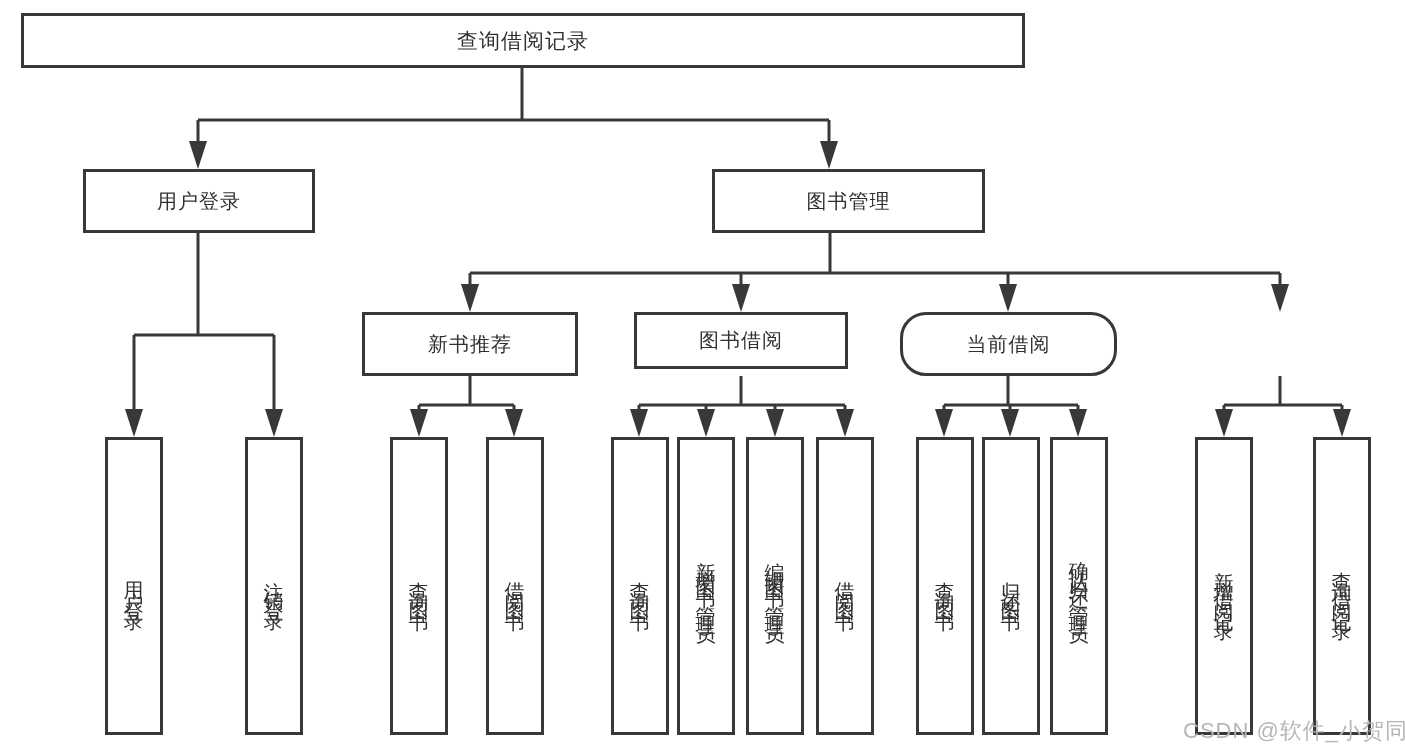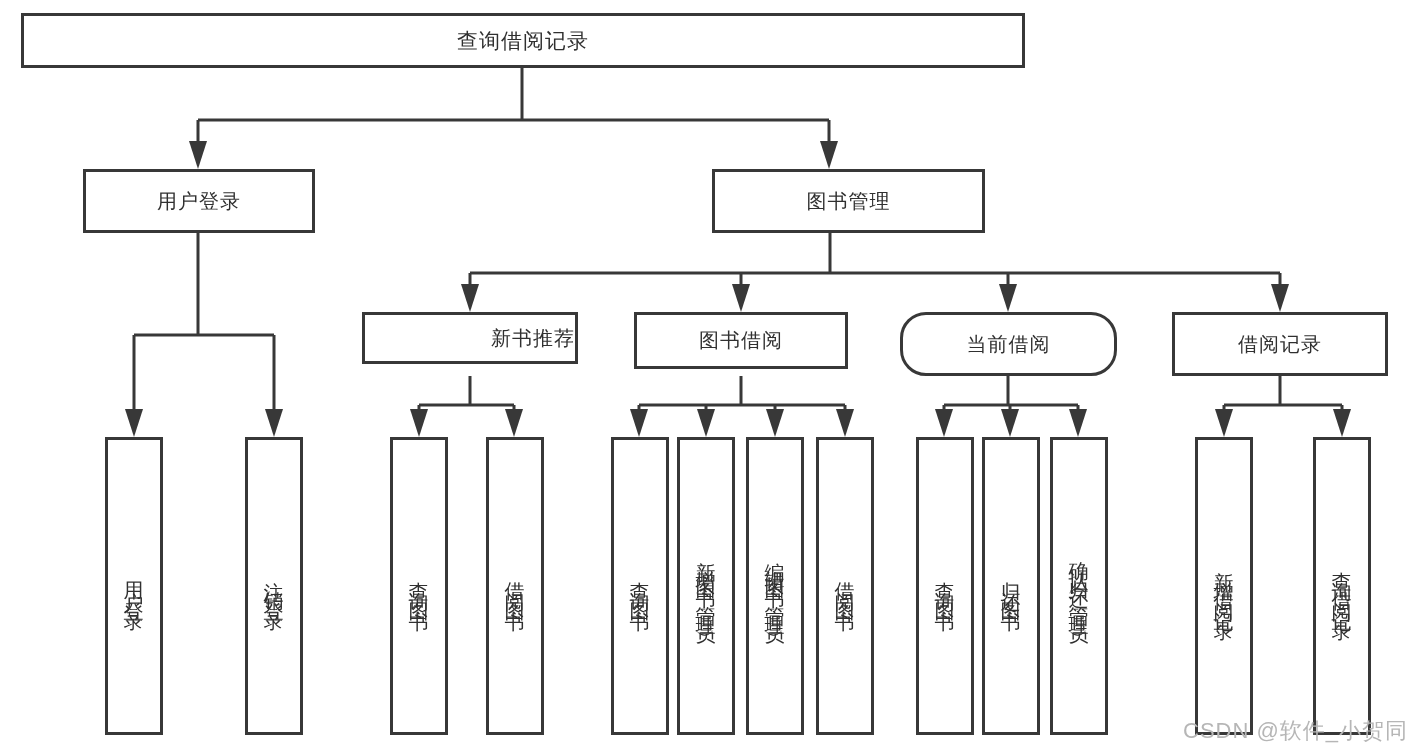--- a/index.html
+++ b/index.html
@@ -112,31 +112,28 @@
     <span>查询借阅记录</span>
   </div>
 
   <div class="node" style="left:83px; top:169px; width:232px; height:64px;">
     <span>用户登录</span>
   </div>
   <div class="node" style="left:712px; top:169px; width:273px; height:64px;">
     <span>图书管理</span>
   </div>
 
-  <div class="node" style="left:362px; top:312px; width:216px; height:52px;justify-content:flex-end;">
+  <div class="node" style="left:362px; top:312px; width:216px; height:64px;">
     <span>新书推荐</span>
   </div>
   <div class="node" style="left:634px; top:312px; width:214px; height:57px;">
     <span>图书借阅</span>
   </div>
   <div class="node" style="left:900px; top:312px; width:217px; height:64px;border-radius:26px;">
     <span>当前借阅</span>
-  </div>
-  <div class="node" style="left:1172px; top:312px; width:216px; height:64px;">
-    <span>借阅记录</span>
   </div>
 
   <div class="vnode" style="left:105px;">
     <span class="vlabel">用户登录</span>
   </div>
   <div class="vnode" style="left:245px;">
     <span class="vlabel">注销登录</span>
   </div>
 
   <div class="vnode" style="left:390px;">

